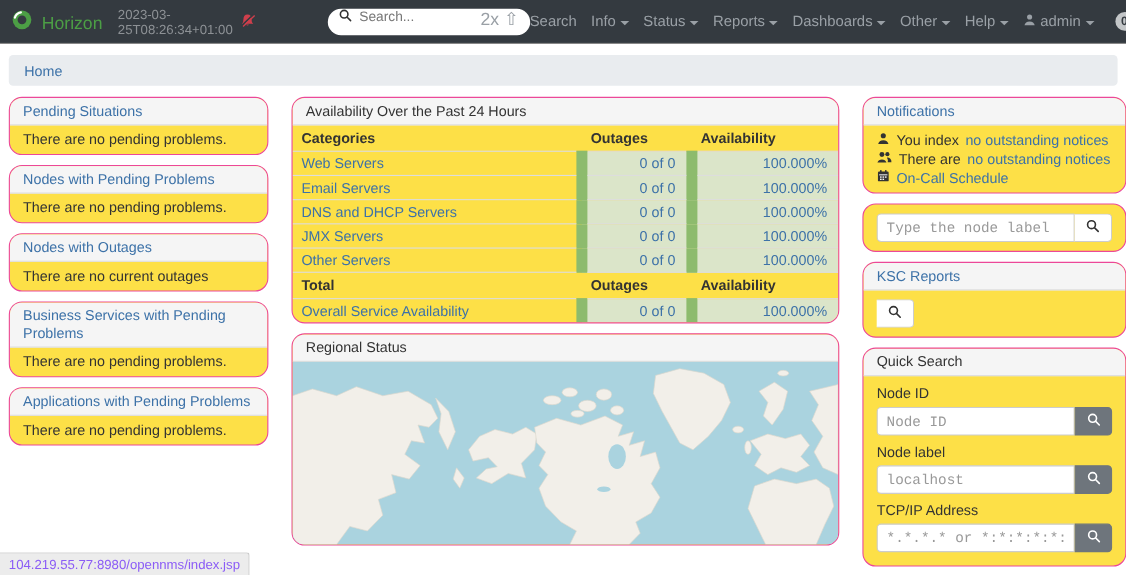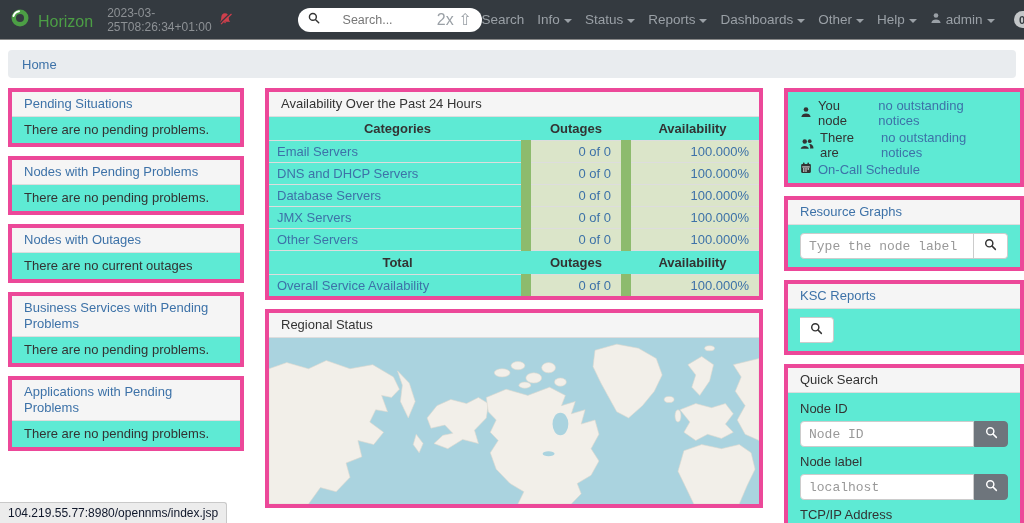--- a/index.html
+++ b/index.html
@@ -17,21 +17,21 @@
     padding: 0 10px; border-bottom: 1px solid #888;
   }
   .brand { display: flex; align-items: flex-end; gap: 8px; cursor: pointer; }
   .brand-name { color: #4c9e45; font-size: 16px; }
   .nav-time {
     margin-left: 14px; color: #8d9195; font-size: 12px;
     display: flex; align-items: center; gap: 6px;
   }
   .search-pill {
     margin-left: 66px; width: 184px; height: 24px; background: #fff;
-    border-radius: 12px; display: flex; align-items: center; padding: 0 10px; gap: 23px;
+    border-radius: 12px; display: flex; align-items: flex-start; padding: 0 10px; gap: 7px;
   }
   .search-pill input {
     border: none; outline: none; flex: 1; font-size: 12.5px; min-width: 0;
     font-family: inherit; color: #333; background: transparent;
   }
   .search-pill input::placeholder { color: #777; }
   .search-hint { color: #9aa0a6; font-size: 16px; white-space: nowrap; }
   .nav-menu { margin-left: auto; display: flex; align-items: center; gap: 13px; }
   .nav-item {
     color: #9aa0a6; font-size: 13.5px; display: flex; align-items: center; gap: 4px;
@@ -54,35 +54,35 @@
     margin: 10px 8px 0 8px; background: #e9ecef; border-radius: 4px;
     padding: 6px 14px; height: 28px; display: flex; align-items: center;
   }
 
   
   .content {
     margin: 10px 0 0 8px; display: grid;
     grid-template-columns: 236px 498px 240px; gap: 21px; align-items: start;
   }
   .panel {
-    background: #5eead4; border: 4px solid #ec4899; border-radius: 0;
+    background: #fde047; border: 1px solid #ec4899; border-radius: 12px;
     margin-bottom: 9px; overflow: hidden;
   }
   .panel-heading {
     background: #f5f5f5; border-bottom: 1px solid #ddd; padding: 4px 12px;
     line-height: 16px; font-size: 13px;
   }
   .panel-heading .title-link { color: #3d72a8; cursor: pointer; }
   .panel-heading .title-plain { color: #333; }
   .panel-body { padding: 5px 12px; line-height: 16px; }
 
   
   .avail-table { width: 100%; border-collapse: collapse; font-size: 13px; }
   .avail-table th {
-    text-align: center; font-weight: bold; padding: 4px 8px; border-bottom: 1px solid #ddd;
+    text-align: left; font-weight: bold; padding: 4px 8px; border-bottom: 1px solid #ddd;
   }
   .avail-table td { padding: 3px 8px; border-top: 1px solid #ddd; }
   .avail-table .w-out { width: 100px; }
   .avail-table .w-av { width: 133px; }
   td.green-cell {
     background: #dbe5c9; border-left: 10px solid #8dbb6d;
     text-align: right; padding-right: 10px;
   }
   .total-row th { border-top: 1px solid #ddd; border-bottom: 1px solid #ddd; }
 
@@ -107,21 +107,21 @@
   }
   .btn-light { background: #fff; border: 1px solid #ccc; border-left: none; }
   .btn-dark { background: #6e757c; border: 1px solid #6e757c; }
   .qs-label { display: block; margin: 7px 0 4px 0; color: #333; }
   .qs-first { margin-top: 2px; }
 
   
   .status-bar {
     position: fixed; left: 0; bottom: 0; background: #ececec;
     border: 1px solid #c9c9c9; border-left: none; border-bottom: none;
-    border-top-right-radius: 3px; padding: 3px 8px; font-size: 12px; color: #0f172a;
+    border-top-right-radius: 3px; padding: 3px 8px; font-size: 12px; color: #8b5cf6;
   }
 </style>
 </head>
 <body>
 
 <div class="navbar">
   <div class="brand">
     <span>
       <svg width="20" height="20" viewBox="0 0 20 20">
         <circle cx="10" cy="10" r="8.5" fill="#4c9e45"></circle>
@@ -233,31 +233,31 @@
       <table class="avail-table">
         <thead>
           <tr>
             <th>Categories</th>
             <th class="w-out">Outages</th>
             <th class="w-av">Availability</th>
           </tr>
         </thead>
         <tbody>
           <tr>
+            <td><a class="link">Web Servers</a></td>
+            <td class="green-cell"><a class="link">0 of 0</a></td>
+            <td class="green-cell"><a class="link">100.000%</a></td>
+          </tr>
+          <tr>
             <td><a class="link">Email Servers</a></td>
             <td class="green-cell"><a class="link">0 of 0</a></td>
             <td class="green-cell"><a class="link">100.000%</a></td>
           </tr>
           <tr>
             <td><a class="link">DNS and DHCP Servers</a></td>
-            <td class="green-cell"><a class="link">0 of 0</a></td>
-            <td class="green-cell"><a class="link">100.000%</a></td>
-          </tr>
-          <tr>
-            <td><a class="link">Database Servers</a></td>
             <td class="green-cell"><a class="link">0 of 0</a></td>
             <td class="green-cell"><a class="link">100.000%</a></td>
           </tr>
           <tr>
             <td><a class="link">JMX Servers</a></td>
             <td class="green-cell"><a class="link">0 of 0</a></td>
             <td class="green-cell"><a class="link">100.000%</a></td>
           </tr>
           <tr>
             <td><a class="link">Other Servers</a></td>
@@ -314,29 +314,30 @@
           <path class="land" d="M420,110 L438,104 L458,108 L476,104 L488,112 L492,128 L484,144 L476,162 L430,162 L422,146 L414,130 Z"></path>
 
           <path class="land" d="M470,26 L496,20 L496,100 L482,94 L474,80 L482,66 L472,52 L478,38 Z"></path>
         </svg>
       </div>
     </div>
   </div>
 
   <div>
     <div class="panel">
+      <div class="panel-heading"><a class="title-link">Notifications</a></div>
       <div class="panel-body">
         <div class="notif-line">
           <span>
             <svg width="12" height="12" viewBox="0 0 16 16">
               <circle cx="8" cy="4.6" r="3.1" fill="#333"></circle>
               <path d="M1.8,14.6 a6.3,5.6 0 0 1 12.4,0 Z" fill="#333"></path>
             </svg>
           </span>
-          <span class="notif-text">You node</span>
+          <span class="notif-text">You index</span>
           <a class="link">no outstanding notices</a>
         </div>
         <div class="notif-line">
           <span>
             <svg width="14" height="12" viewBox="0 0 18 16">
               <circle cx="6" cy="4.6" r="3" fill="#333"></circle>
               <path d="M0.5,14.4 a5.8,5.4 0 0 1 11,0 Z" fill="#333"></path>
               <circle cx="12.6" cy="4.2" r="2.5" fill="#333"></circle>
               <path d="M12,8.2 a5,5 0 0 1 5.5,5.8 L13,14 a7,7 0 0 0 -1,-5.8 Z" fill="#333"></path>
             </svg>
@@ -357,21 +358,20 @@
               <rect x="4" y="11.2" width="2" height="1.6" fill="#fff"></rect>
               <rect x="7" y="11.2" width="2" height="1.6" fill="#fff"></rect>
             </svg>
           </span>
           <a class="link">On-Call Schedule</a>
         </div>
       </div>
     </div>
 
     <div class="panel">
-      <div class="panel-heading"><a class="title-link">Resource Graphs</a></div>
       <div class="panel-body" style="padding:8px 12px;">
         <div class="input-group">
           <input type="text" placeholder="Type the node label" style="">
           <span class="btn-search btn-light">
             <span>
               <svg width="13" height="13" viewBox="0 0 16 16">
                 <circle cx="6.5" cy="6.5" r="4.4" fill="none" stroke="#333" stroke-width="1.8"></circle>
                 <line x1="10" y1="10" x2="14" y2="14" stroke="#333" stroke-width="1.8" stroke-linecap="round"></line>
               </svg>
             </span>

